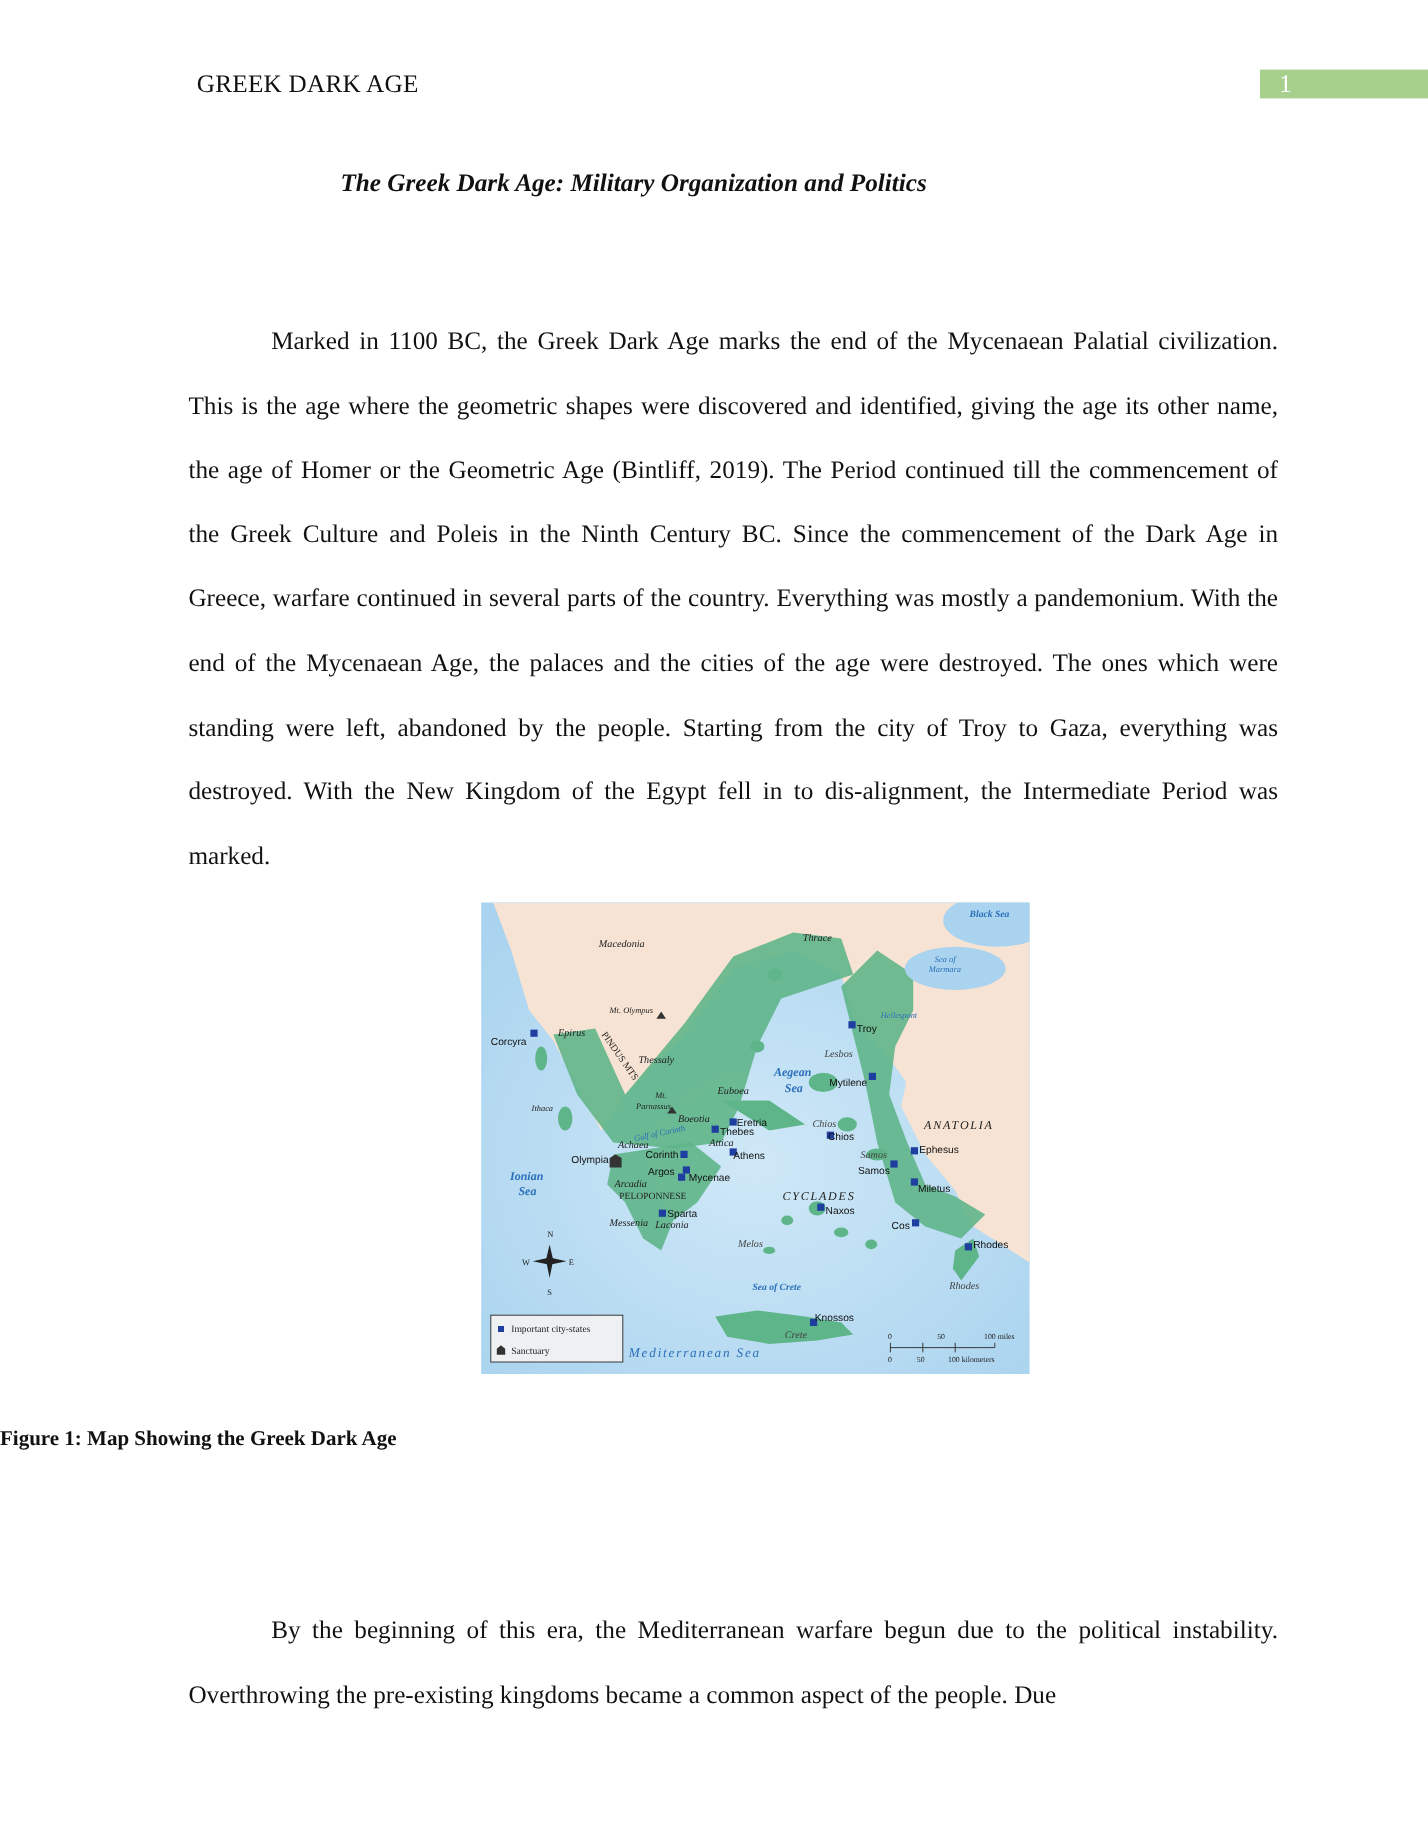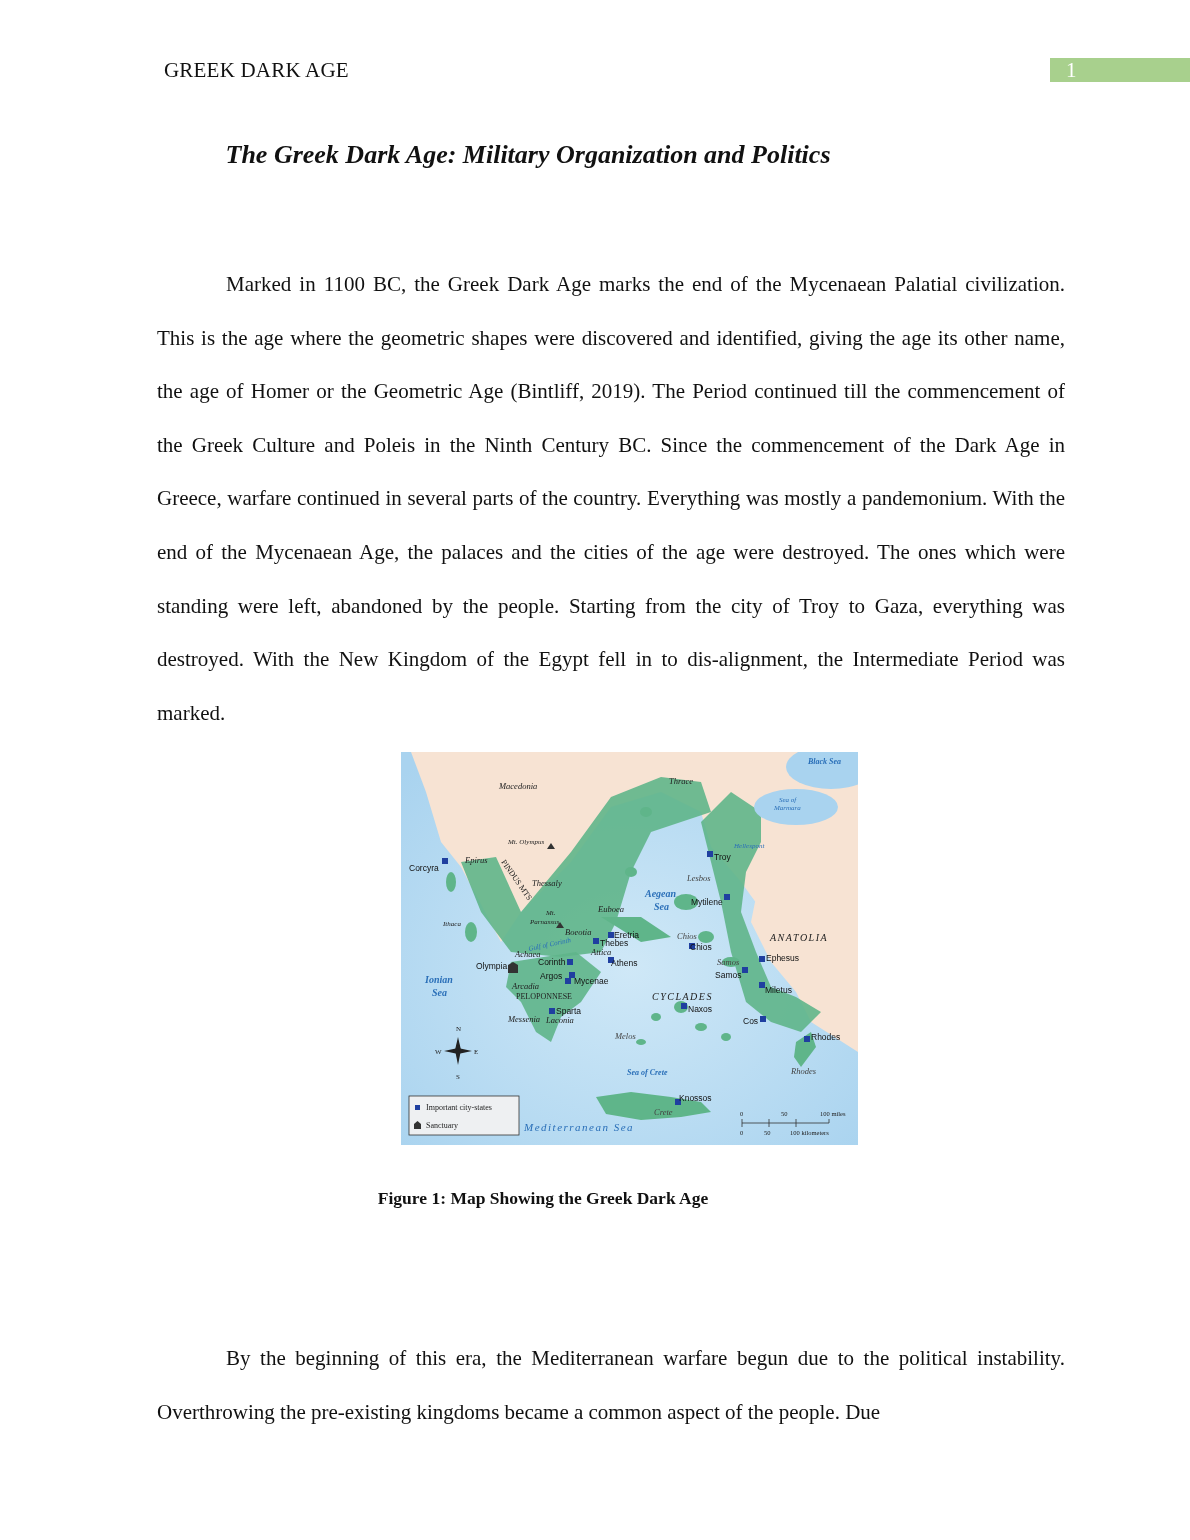--- a/index.html
+++ b/index.html
@@ -2,28 +2,28 @@
 <html><head>
 <meta charset="utf-8">
 <style>
   html, body { margin: 0; padding: 0; background: #ffffff; }
   body { width: 1190px; height: 1540px; position: relative; overflow: hidden;
          font-family: "Liberation Serif", "DejaVu Serif", serif; color: #111; }
   .running-head { position: absolute; left: 164px; top: 58px; font-size: 21px; letter-spacing: 0.2px; }
   .page-num-bar { position: absolute; left: 1050px; top: 58px; width: 140px; height: 24px; background: #a8d08d; }
   .page-num { position: absolute; left: 16px; top: 0px; font-size: 21px; color: #ffffff; line-height: 24px; }
   .title { position: absolute; left: 0; width: 1056px; top: 140px; text-align: center;
-           font-weight: bold; font-style: italic; font-size: 26px; }
+           font-weight: bold; font-style: italic; font-size: 21px; }
   .para { position: absolute; left: 141px; width: 908px; font-size: 21px; line-height: 53.6px;
           text-align: justify; text-indent: 69px; margin: 16px; }
   .p1 { top: 242px; }
   .p2 { top: 1316px; }
   .figure { position: absolute; left: 401px; top: 752px; width: 457px; height: 393px; overflow: hidden; background: #bfe0f4; }
   .figure svg { display: block; }
-  .caption { position: absolute; left: 0; width: 1086px; top: 1187px; text-align: center;
+  .caption { position: absolute; left: 0; width: 1086px; top: 1187px; 
              font-weight: bold; font-size: 17.5px; line-height: 22px; }
   .map-label { font-family: "Liberation Serif", serif; font-style: italic; }
   .city-label { font-family: "Liberation Sans", sans-serif; font-size: 8.5px; fill: #111; }
 </style>
 </head>
 <body>
 
 <div class="running-head">GREEK DARK AGE</div>
 <div class="page-num-bar">
   <span class="page-num">1</span>

